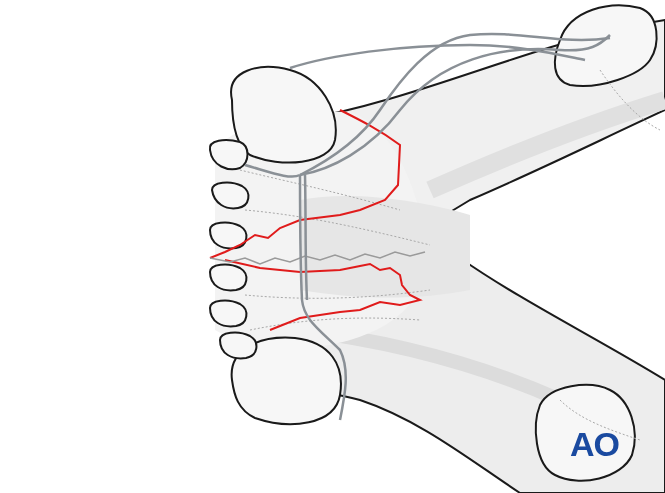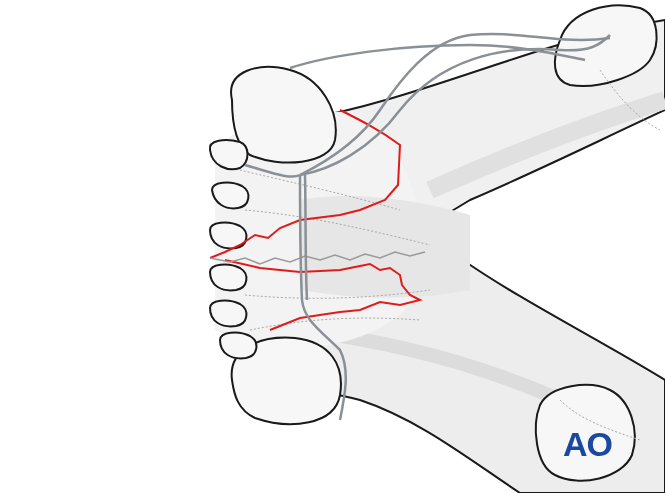--- a/index.html
+++ b/index.html
@@ -54,14 +54,14 @@
 
     <g fill="none" stroke="#8a9096" stroke-width="2.5">
       <path d="M300,175 C300,220 300,260 302,300 C304,320 320,330 340,350 C350,370 345,395 340,420"></path>
       <path d="M305,175 C306,220 305,260 307,300"></path>
       <path d="M300,175 C330,160 360,140 380,110 C400,80 430,40 470,35 C520,30 560,45 610,38"></path>
       <path d="M245,165 C270,172 290,180 300,175"></path>
       <path d="M300,175 C330,170 370,150 400,110 C440,60 500,45 560,50 C590,52 600,45 610,35"></path>
       <path d="M290,68 C330,55 400,45 470,45 C520,45 560,55 585,60"></path>
     </g>
   </svg>
-  <div class="logo" style="color:#1a4aa0;">AO</div>
+  <div class="logo" style="color:#1a4aa0;margin-left:7px;">AO</div>
 </div>
 
 </body></html>

